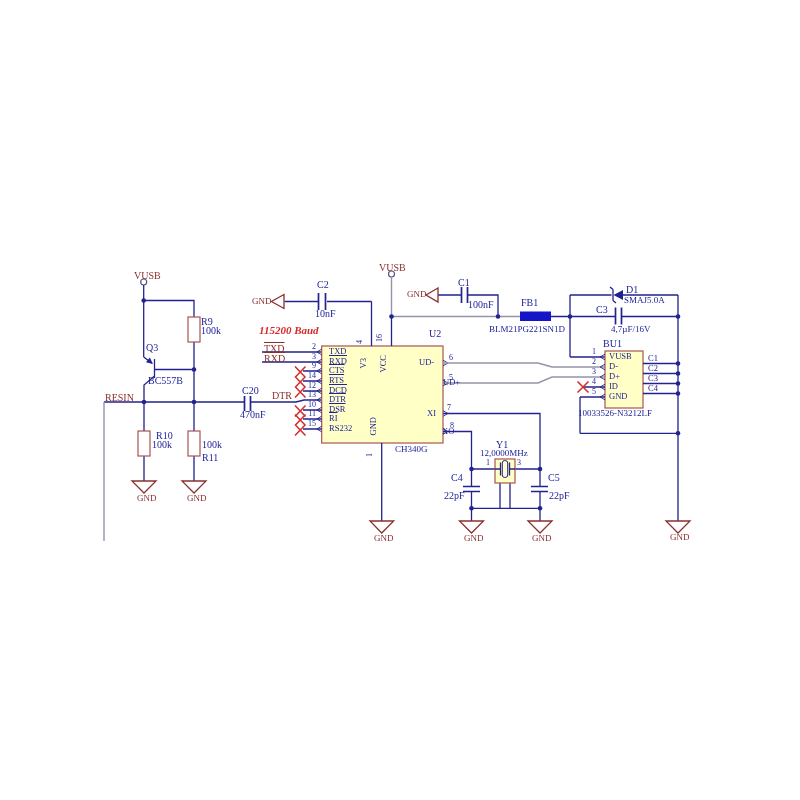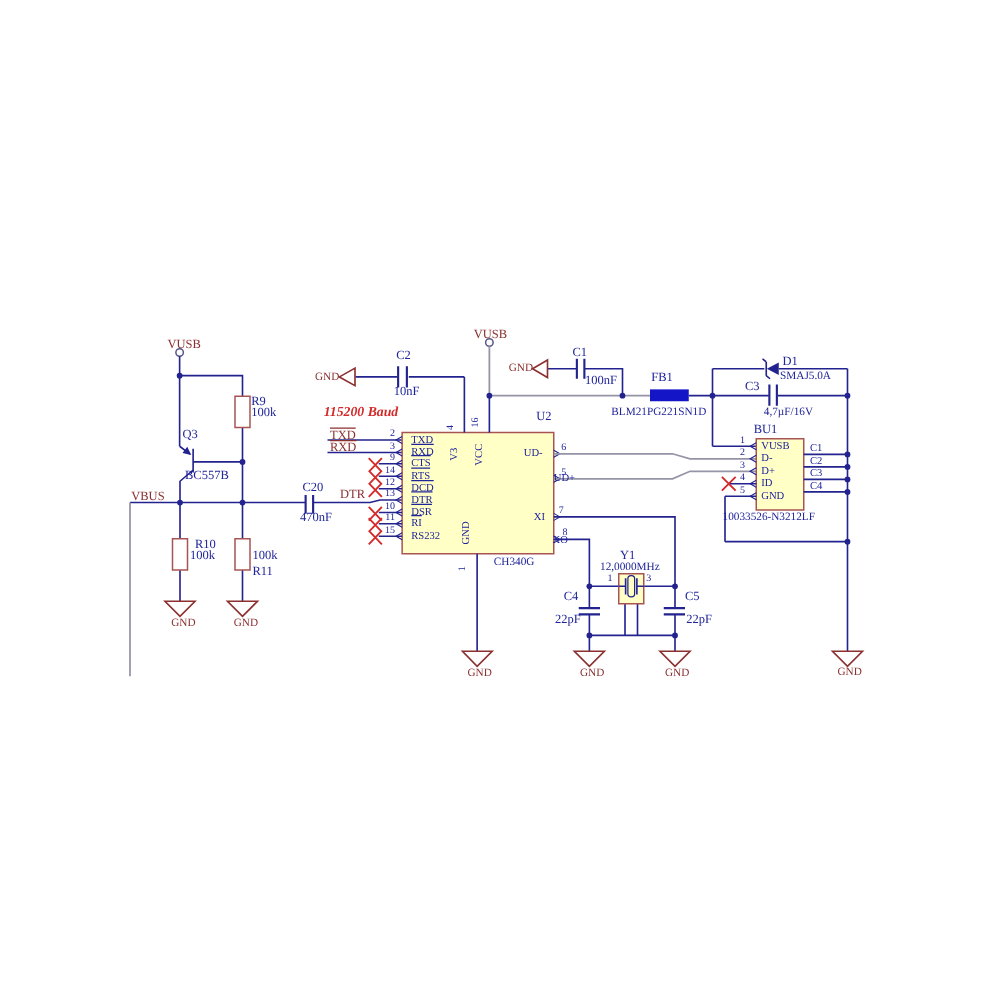--- a/index.html
+++ b/index.html
@@ -126,21 +126,21 @@
     <circle cx="471.5" cy="508.3" r="2.3"></circle>
         <circle cx="540" cy="508.3" r="2.3"></circle>
   </g>
 
   <path class="gndsym" d="M132 481 H156 L144 493 Z M182 481 H206 L194 493 Z M370 521 H393.7 L381.7 533 Z M459.5 521 H483.5 L471.5 533 Z M528 521 H552 L540 533 Z M666 521 H690 L678 533 Z"></path>
 
 </svg>
 
 <span class="t net" style="left:134px;top:271px">VUSB</span>
 <span class="t net" style="left:379px;top:263px">VUSB</span>
-<span class="t net" style="left:105px;top:393px">VBUS</span>
+<span class="t net" style="left:105px;top:393px">RESIN</span>
 <span class="t net ov" style="left:264px;top:344px">TXD</span>
 <span class="t net ov" style="left:264px;top:354px">RXD</span>
 <span class="t net" style="left:272px;top:391px">DTR</span>
 
 <span class="t g" style="left:252px;top:297px">GND</span>
 <span class="t g" style="left:407px;top:290px">GND</span>
 <span class="t g" style="left:137px;top:494px">GND</span>
 <span class="t g" style="left:187px;top:494px">GND</span>
 <span class="t g" style="left:374px;top:534px">GND</span>
 <span class="t g" style="left:464px;top:534px">GND</span>

